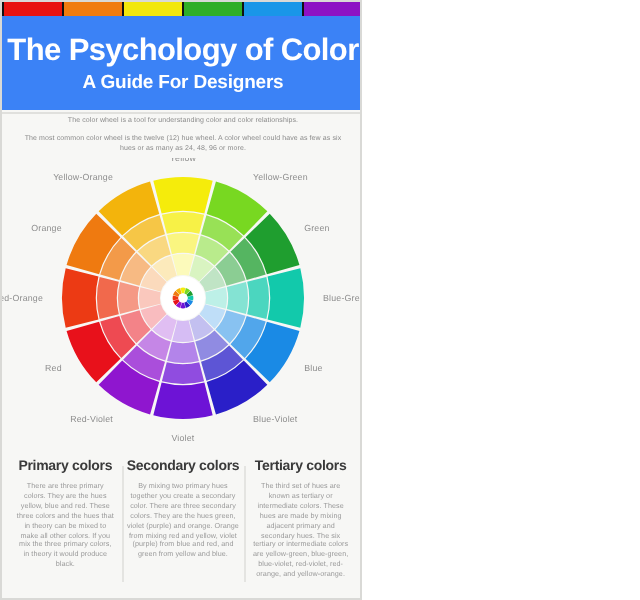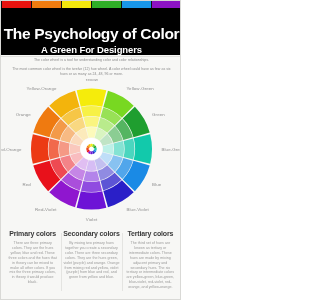--- a/index.html
+++ b/index.html
@@ -22,23 +22,23 @@
   .strip{
     position:absolute;left:0;top:0;width:181px;height:7px;
     background:#111111;
     display:flex;
   }
   .strip .seg{flex:1 1 0;height:7px;margin:0 0.5px;}
 
   
   .header{
     position:absolute;left:0;top:7px;width:181px;height:47px;
-    background:#000000;
+    background:#3b82f6;
     display:flex;flex-direction:column;
-    align-items:center;justify-content:flex-end;
+    align-items:center;justify-content:center;
   }
   .header .title{
     color:#ffffff;
     font-size:15.5px;line-height:17px;
     font-weight:bold;letter-spacing:-0.3px;
     text-align:center;white-space:nowrap;
   }
   .header .subtitle{
     color:#ffffff;
     font-size:9.5px;line-height:11px;
@@ -116,21 +116,21 @@
       <div class="seg" style="background: rgb(232, 19, 15);"></div>
       <div class="seg" style="background: rgb(240, 124, 16);"></div>
       <div class="seg" style="background: rgb(242, 231, 13);"></div>
       <div class="seg" style="background: rgb(47, 174, 39);"></div>
       <div class="seg" style="background: rgb(25, 150, 232);"></div>
       <div class="seg" style="background: rgb(141, 18, 196);"></div>
     </div>
 
   <div class="header">
     <div class="title">The Psychology of Color</div>
-    <div class="subtitle">A Green For Designers</div>
+    <div class="subtitle">A Guide For Designers</div>
   </div>
 
   <div class="divider"></div>
 
   <div class="intro">
     <p>The color wheel is a tool for understanding color and color relationships.</p>
     <p>The most common color wheel is the twelve (12) hue wheel. A color wheel could have as few as six hues or as many as 24, 48, 96 or more.</p>
   </div>
 
   <div class="wheel-wrap">

